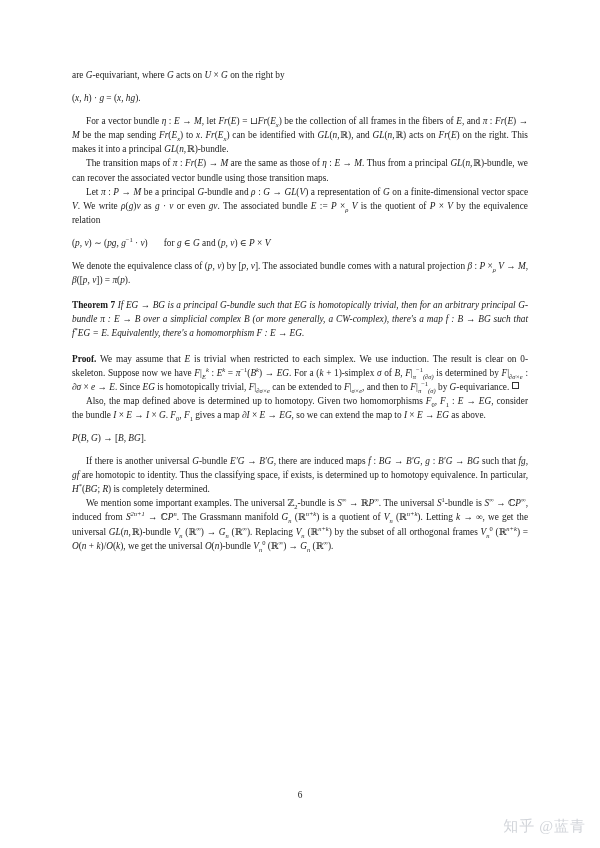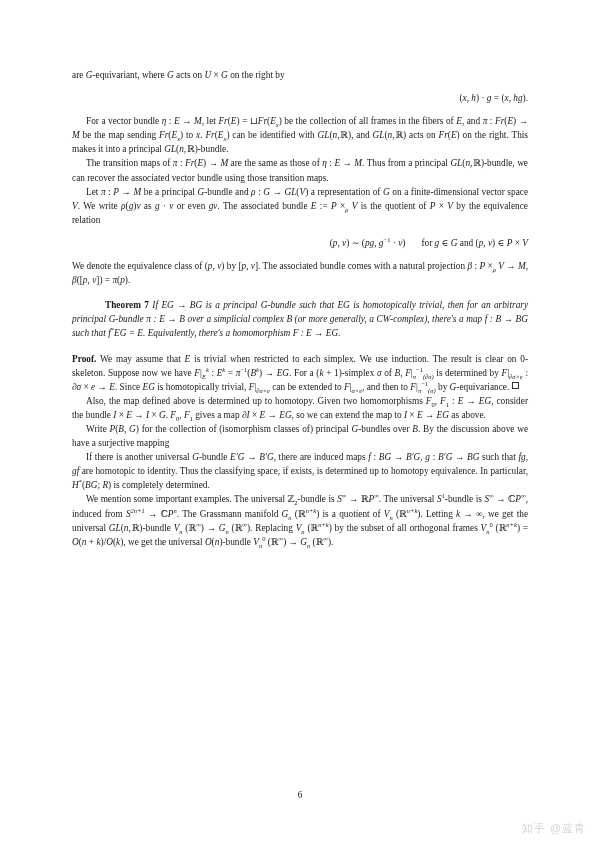--- a/index.html
+++ b/index.html
@@ -40,37 +40,36 @@
     text-justify: inter-word;
     -webkit-hyphens: manual;
     hyphens: manual;
   }
 
   p.first { text-indent: 0; }
   p.ind   { text-indent: 14px; }
 
   
   .eq {
-    text-align: right;
+    text-align: left;
     font-size: 9.3px;
     line-height: 14.1px;
     margin: 9px 0 9px 0;
   }
 
   
   .thm {
     margin: 11px 0 11px 0;
     font-size: 9.3px;
     line-height: 14.1px;
     text-align: justify;
   }
   .thm .thm-head {
     font-weight: bold;
     font-style: normal;
-    margin-left: 33px;
   }
   .thm .thm-body {
     font-style: italic;
   }
 
   .proof { margin-top: 11px; }
 
   
   .mi { font-style: italic; }
   .mup { font-style: normal; }
@@ -99,22 +98,22 @@
     width: 600px;
     text-align: center;
     font-size: 9.3px;
   }
 
   
   #watermark {
     position: absolute;
     right: 14px;
     bottom: 12px;
-    font-family: Liberation Sans, sans-serif;
-    font-size: 11px;
+    font-family: Liberation Serif, serif;
+    font-size: 15px;
     color: #d2d5da;
     letter-spacing: 1px;
     white-space: nowrap;
     user-select: none;
   }
   #watermark .wm-logo { margin-right: 4px; }
 </style>
 </head>
 <body>
 
@@ -136,22 +135,22 @@
 
     <p class="first">We denote the equivalence class of (<span class="mi">p, v</span>) by [<span class="mi">p, v</span>]. The associated bundle comes with a natural projection <span class="mi">β</span> : <span class="mi">P</span> ×<sub class="it">ρ</sub> <span class="mi">V</span> → <span class="mi">M</span>, <span class="mi">β</span>([<span class="mi">p, v</span>]) = <span class="mi">π</span>(<span class="mi">p</span>).</p>
 
     <div class="thm"><span class="thm-head">Theorem 7</span><span class="thm-body"> If <span class="mi">EG</span> → <span class="mi">BG</span> is a principal <span class="mi">G</span>-bundle such that <span class="mi">EG</span> is homotopically trivial, then for an arbitrary principal <span class="mi">G</span>-bundle <span class="mi">π</span> : <span class="mi">E</span> → <span class="mi">B</span> over a simplicial complex <span class="mi">B</span> (or more generally, a <span class="mi">CW</span>-complex), there's a map <span class="mi">f</span> : <span class="mi">B</span> → <span class="mi">BG</span> such that <span class="mi">f</span><sup>*</sup><span class="mi">EG</span> = <span class="mi">E</span>. Equivalently, there's a homomorphism <span class="mi">F</span> : <span class="mi">E</span> → <span class="mi">EG</span>.</span></div>
 
     <p class="first proof"><span class="op">Proof.</span> We may assume that <span class="mi">E</span> is trivial when restricted to each simplex. We use induction. The result is clear on 0-skeleton. Suppose now we have <span class="mi">F</span>|<sub class="it">E</sub><sup class="it">k</sup> : <span class="mi">E</span><sup class="it">k</sup> = <span class="mi">π</span><sup>−1</sup>(<span class="mi">B</span><sup class="it">k</sup>) → <span class="mi">EG</span>. For a (<span class="mi">k</span> + 1)-simplex <span class="mi">σ</span> of <span class="mi">B</span>, <span class="mi">F</span>|<sub class="it">π</sub><sup>−1</sup><sub class="it">(∂σ)</sub> is determined by <span class="mi">F</span>|<sub class="it">∂σ×e</sub> : <span class="mi">∂σ</span> × <span class="mi">e</span> → <span class="mi">E</span>. Since <span class="mi">EG</span> is homotopically trivial, <span class="mi">F</span>|<sub class="it">∂σ×e</sub> can be extended to <span class="mi">F</span>|<sub class="it">σ×e</sub>, and then to <span class="mi">F</span>|<sub class="it">π</sub><sup>−1</sup><sub class="it">(σ)</sub> by <span class="mi">G</span>-equivariance.<span class="qed"></span></p>
 
 
     <p class="ind">Also, the map defined above is determined up to homotopy. Given two homomorphisms <span class="mi">F</span><sub>0</sub>, <span class="mi">F</span><sub>1</sub> : <span class="mi">E</span> → <span class="mi">EG</span>, consider the bundle <span class="mi">I</span> × <span class="mi">E</span> → <span class="mi">I</span> × <span class="mi">G</span>. <span class="mi">F</span><sub>0</sub>, <span class="mi">F</span><sub>1</sub> gives a map <span class="mi">∂I</span> × <span class="mi">E</span> → <span class="mi">EG</span>, so we can extend the map to <span class="mi">I</span> × <span class="mi">E</span> → <span class="mi">EG</span> as above.</p>
 
-    <p class="ind">Write <span class="mi">P</span>(<span class="mi">B, G</span>) for the collection of (isomorphism classes of) principal <span class="mi">G</span>-bundles over <span class="mi">B</span>. By the discussion above we have a surjective mapping</p>
 
+    <div class="eq"><span class="mi">P</span>(<span class="mi">B, G</span>) → [<span class="mi">B, BG</span>].</div>
 
 
     <p class="ind">If there is another universal <span class="mi">G</span>-bundle <span class="mi">E′G</span> → <span class="mi">B′G</span>, there are induced maps <span class="mi">f</span> : <span class="mi">BG</span> → <span class="mi">B′G</span>, <span class="mi">g</span> : <span class="mi">B′G</span> → <span class="mi">BG</span> such that <span class="mi">fg, gf</span> are homotopic to identity. Thus the classifying space, if exists, is determined up to homotopy equivalence. In particular, <span class="mi">H</span><sup>*</sup>(<span class="mi">BG</span>; <span class="mi">R</span>) is completely determined.</p>
 
     <p class="ind">We mention some important examples. The universal <span class="bb">ℤ</span><sub>2</sub>-bundle is <span class="mi">S</span><sup>∞</sup> → <span class="bb">ℝ</span><span class="mi">P</span><sup>∞</sup>. The universal <span class="mi">S</span><sup>1</sup>-bundle is <span class="mi">S</span><sup>∞</sup> → <span class="bb">ℂ</span><span class="mi">P</span><sup>∞</sup>, induced from <span class="mi">S</span><sup class="it">2n+1</sup> → <span class="bb">ℂ</span><span class="mi">P</span><sup class="it">n</sup>. The Grassmann manifold <span class="mi">G</span><sub class="it">n</sub> (<span class="bb">ℝ</span><sup class="it">n+k</sup>) is a quotient of <span class="mi">V</span><sub class="it">n</sub> (<span class="bb">ℝ</span><sup class="it">n+k</sup>). Letting <span class="mi">k</span> → ∞, we get the universal <span class="mi">GL</span>(<span class="mi">n</span>, <span class="bb">ℝ</span>)-bundle <span class="mi">V</span><sub class="it">n</sub> (<span class="bb">ℝ</span><sup>∞</sup>) → <span class="mi">G</span><sub class="it">n</sub> (<span class="bb">ℝ</span><sup>∞</sup>). Replacing <span class="mi">V</span><sub class="it">n</sub> (<span class="bb">ℝ</span><sup class="it">n+k</sup>) by the subset of all orthogonal frames <span class="mi">V</span><sub class="it">n</sub><sup>0</sup> (<span class="bb">ℝ</span><sup class="it">n+k</sup>) = <span class="mi">O</span>(<span class="mi">n</span> + <span class="mi">k</span>)<span class="mup">/</span><span class="mi">O</span>(<span class="mi">k</span>), we get the universal <span class="mi">O</span>(<span class="mi">n</span>)-bundle <span class="mi">V</span><sub class="it">n</sub><sup>0</sup> (<span class="bb">ℝ</span><sup>∞</sup>) → <span class="mi">G</span><sub class="it">n</sub> (<span class="bb">ℝ</span><sup>∞</sup>).</p>
 
   </div>
 
   <div id="folio">6</div>
 

